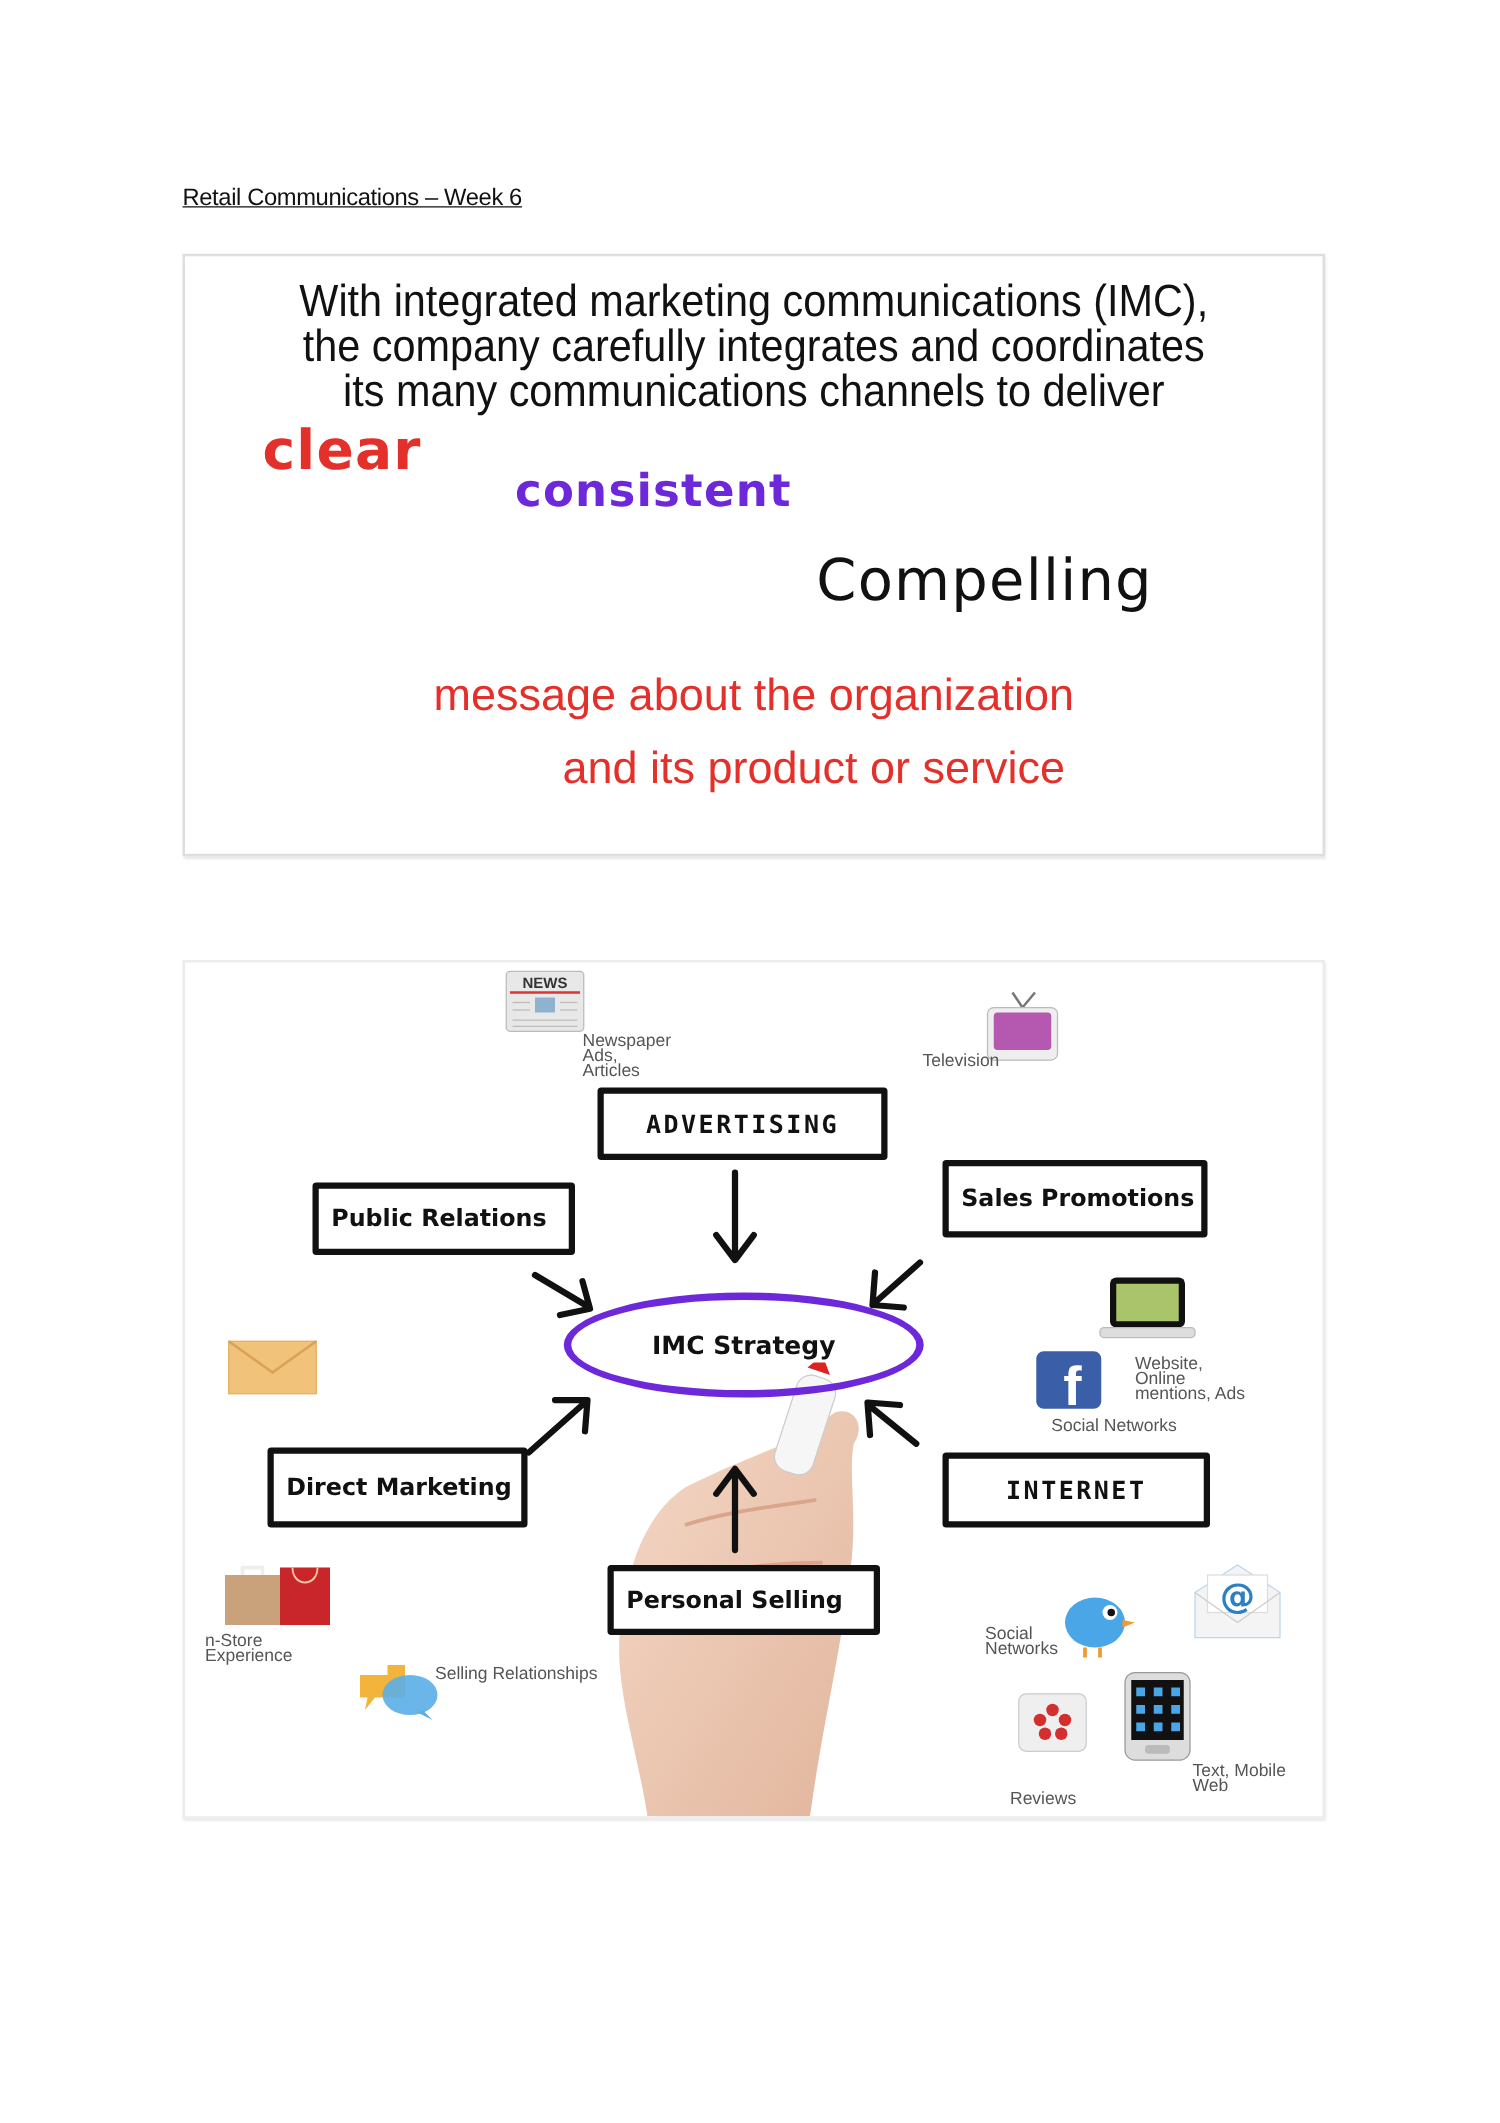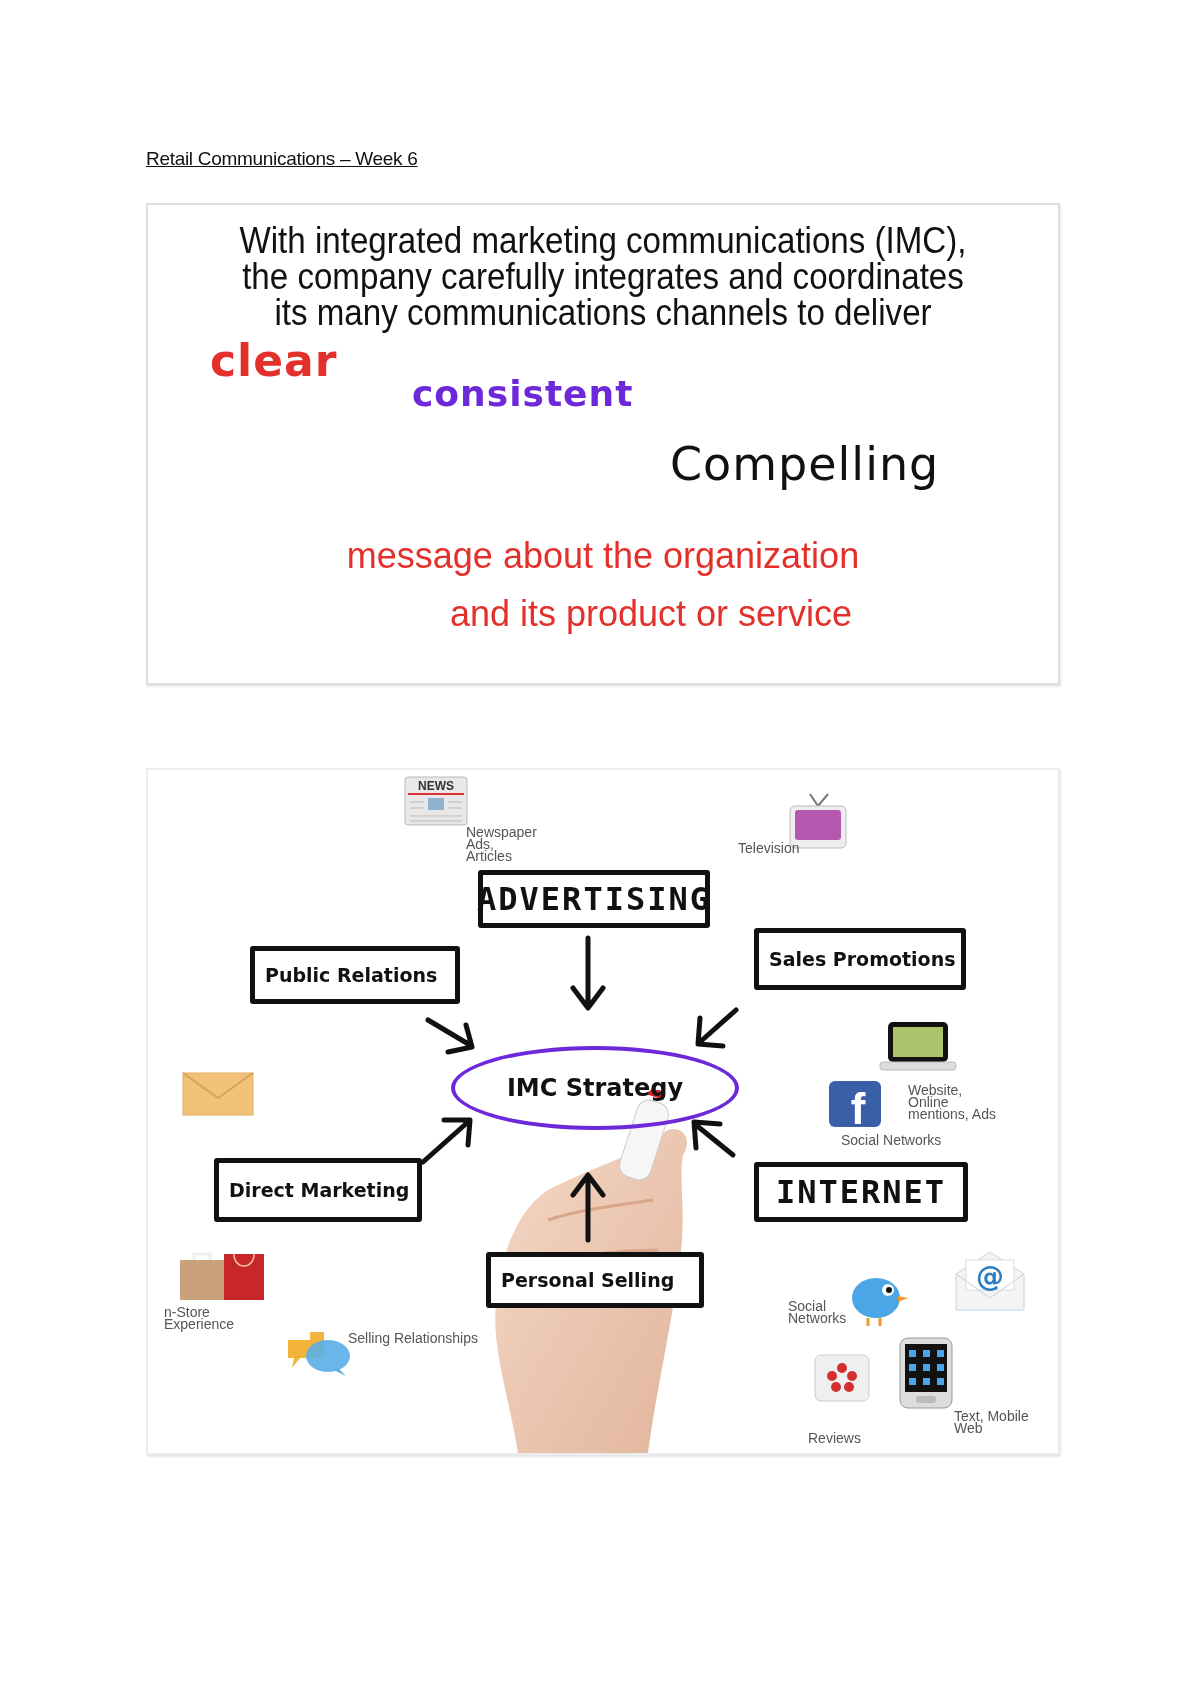--- a/index.html
+++ b/index.html
@@ -6,30 +6,30 @@
   body { width:1200px; height:1698px; position:relative; overflow:hidden; font-family:"Liberation Sans", sans-serif; }
   .doc-title { position:absolute; left:146px; top:148px; font-family:"Liberation Sans", sans-serif; font-size:19px; font-weight:normal; text-decoration:underline; color:#111; letter-spacing:-0.3px; }
   .panel { position:absolute; background:#fff; border:2px solid #dedede; box-shadow:1px 2px 2px #e6e6e6; }
   #slide1 { left:146px; top:203px; width:910px; height:478px; }
   #slide2 { left:146px; top:768px; width:910px; height:683px; border-color:#ececec; }
   .intro { position:absolute; left:0; width:100%; top:18px; text-align:center; font-family:"Liberation Sans", sans-serif; font-size:36px; line-height:36px; color:#111; }
   .intro div { transform:scaleX(0.92); }
   .hand { position:absolute; font-family:"DejaVu Sans", sans-serif; font-weight:bold; letter-spacing:1px; }
   .w-clear { left:62px; top:130px; font-size:44px; color:#e4302a; }
   .w-consistent { left:264px; top:168px; font-size:36px; color:#6d28d9; }
-  .w-compelling { left:522px; top:232px; font-size:46px; color:#111; font-weight:normal; }
+  .w-compelling { left:505px; top:232px; font-size:46px; color:#111; font-weight:normal; }
   .msg { position:absolute; left:0; width:100%; text-align:center; font-family:"Liberation Sans", sans-serif; font-size:36px; color:#e4302a; }
   .msg1 { top:330px; } .msg2 { top:388px;padding-left:48px; }
 
   
   .box { position:absolute; border:5px solid #111; border-radius:3px; background:#fff; font-family:"DejaVu Sans", sans-serif; font-weight:bold; color:#111; display:flex; align-items:center; padding-left:10px; box-sizing:border-box; }
-  .box.big { font-size:32px; letter-spacing:2px; justify-content:center; padding-left:0; font-family:"DejaVu Sans Mono", monospace;text-align:center; }
+  .box.big { font-size:20px; letter-spacing:2px; justify-content:center; padding-left:0; font-family:"DejaVu Sans Mono", monospace;text-align:center; }
   .box.small { font-size:19px; }
   .label-small { position:absolute; font-family:"Liberation Sans", sans-serif; font-size:14px; color:#555; line-height:12px; }
-  .ellipse { position:absolute; left:303px; top:276px; width:288px; height:84px; border:4px solid #6d28d9; border-radius:50%; box-sizing:border-box; display:flex; align-items:center; justify-content:center; font-family:"DejaVu Sans", sans-serif; font-weight:bold; font-size:24px; color:#111; }
+  .ellipse { position:absolute; left:303px; top:264px; width:288px; height:84px; border:6px solid #6d28d9; border-radius:50%; box-sizing:border-box; display:flex; align-items:center; justify-content:center; font-family:"DejaVu Sans", sans-serif; font-weight:bold; font-size:20px; color:#111; }
   .icon { position:absolute; }
   svg.arrows { position:absolute; left:0; top:0; }
 </style>
 </head>
 <body>
 
 <div class="doc-title">Retail Communications – Week 6</div>
 
 <div class="panel" id="slide1">
   <div class="intro">

